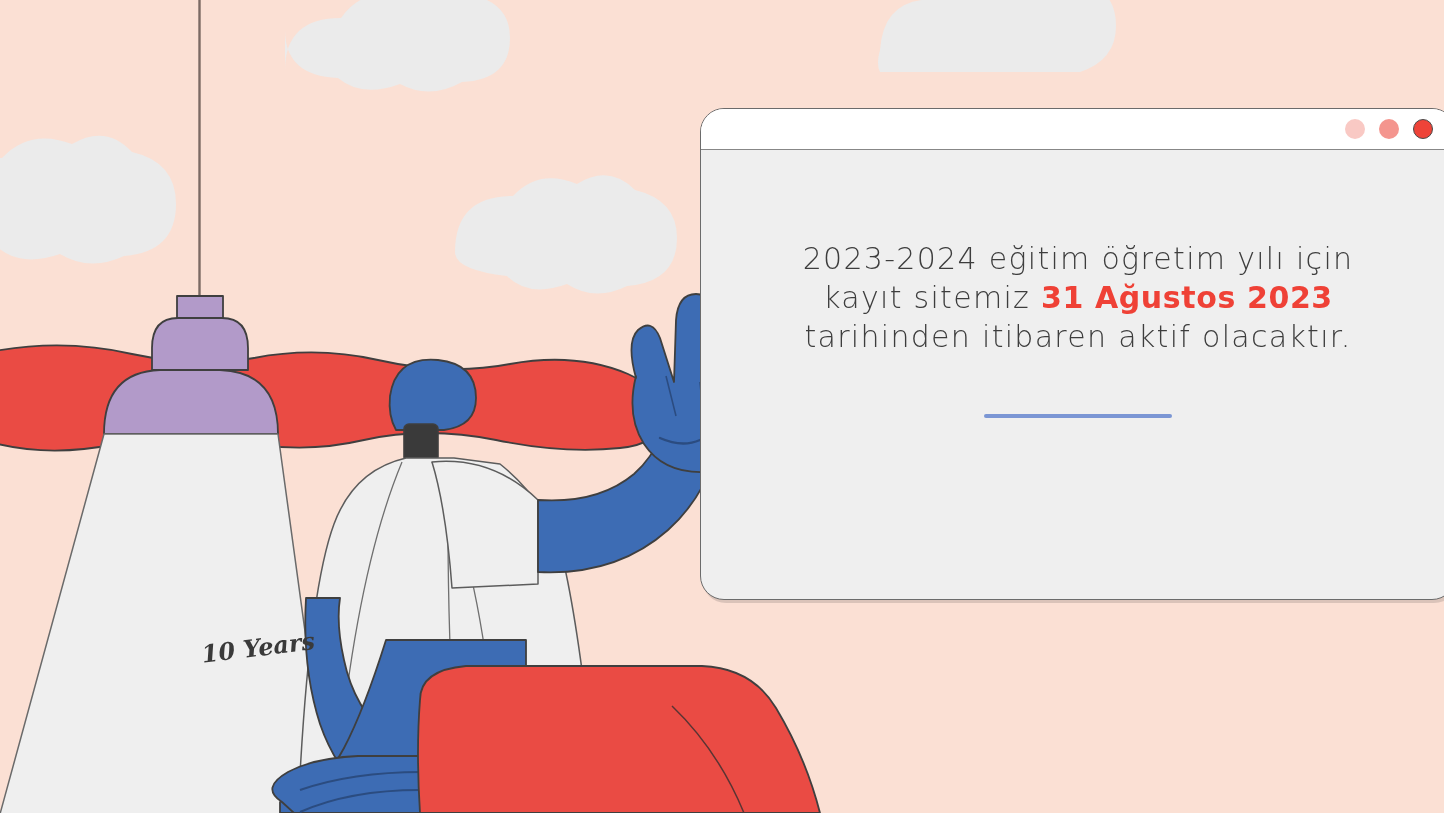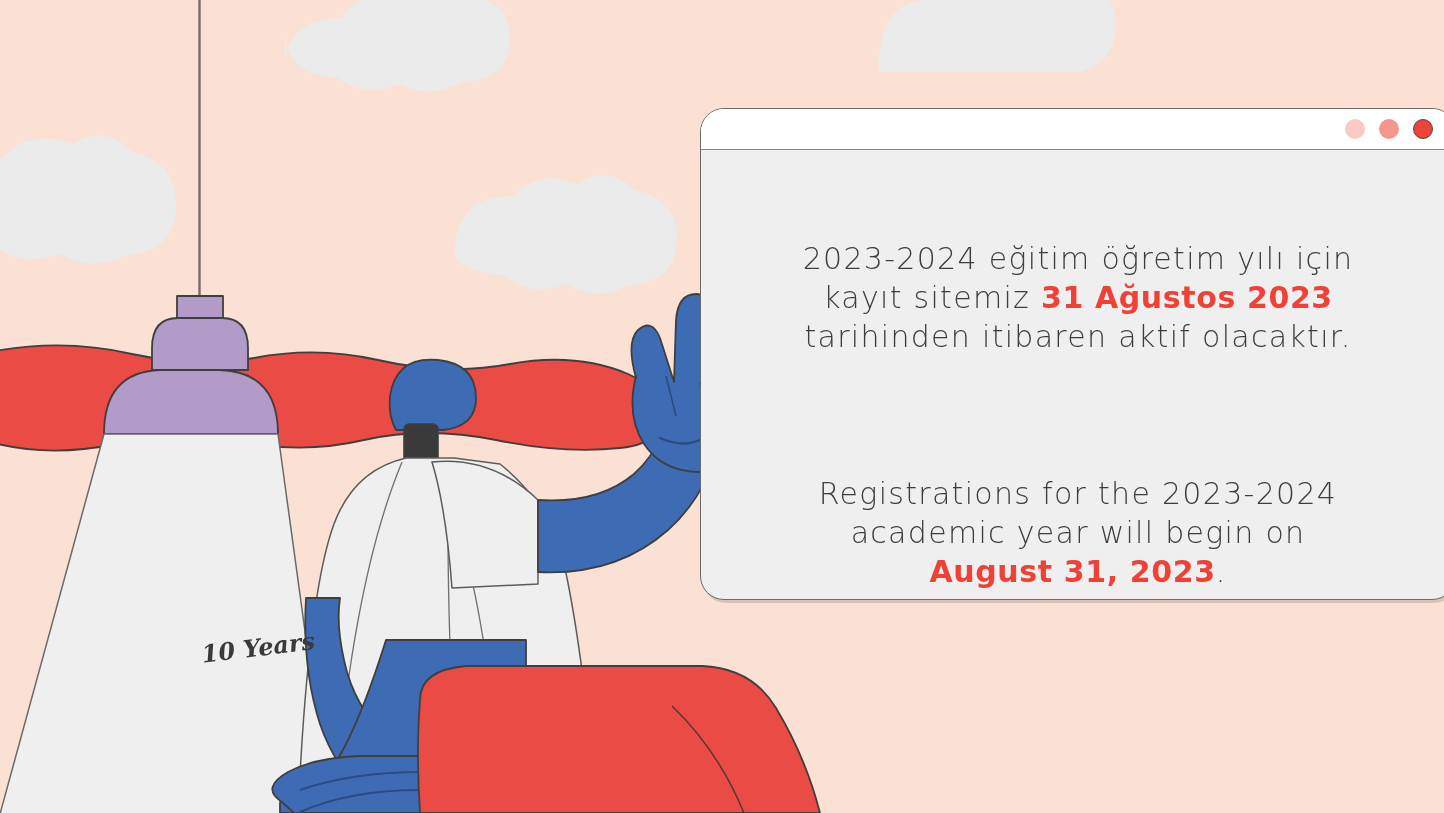--- a/index.html
+++ b/index.html
@@ -266,23 +266,20 @@
     </div>
 
     <div class="window-body">
 
       <p class="msg msg-tr">
         <span>2023-2024 eğitim öğretim yılı için kayıt sitemiz </span><span class="hl">31 Ağustos 2023</span><span> tarihinden itibaren aktif olacaktır.</span>
       </p>
 
       <div class="msg-divider"></div>
 
-      <p class="msg msg-en">
-        <span>Registrations for the 2023-2024 academic year will begin on </span><span class="hl">August 31, 2023</span><span>.</span>
-      </p>
 
     </div>
   </div>
 
   <div class="logo-wrap">
     <div class="logo-years">10 Years</div>
   </div>
 
 </div>
 

